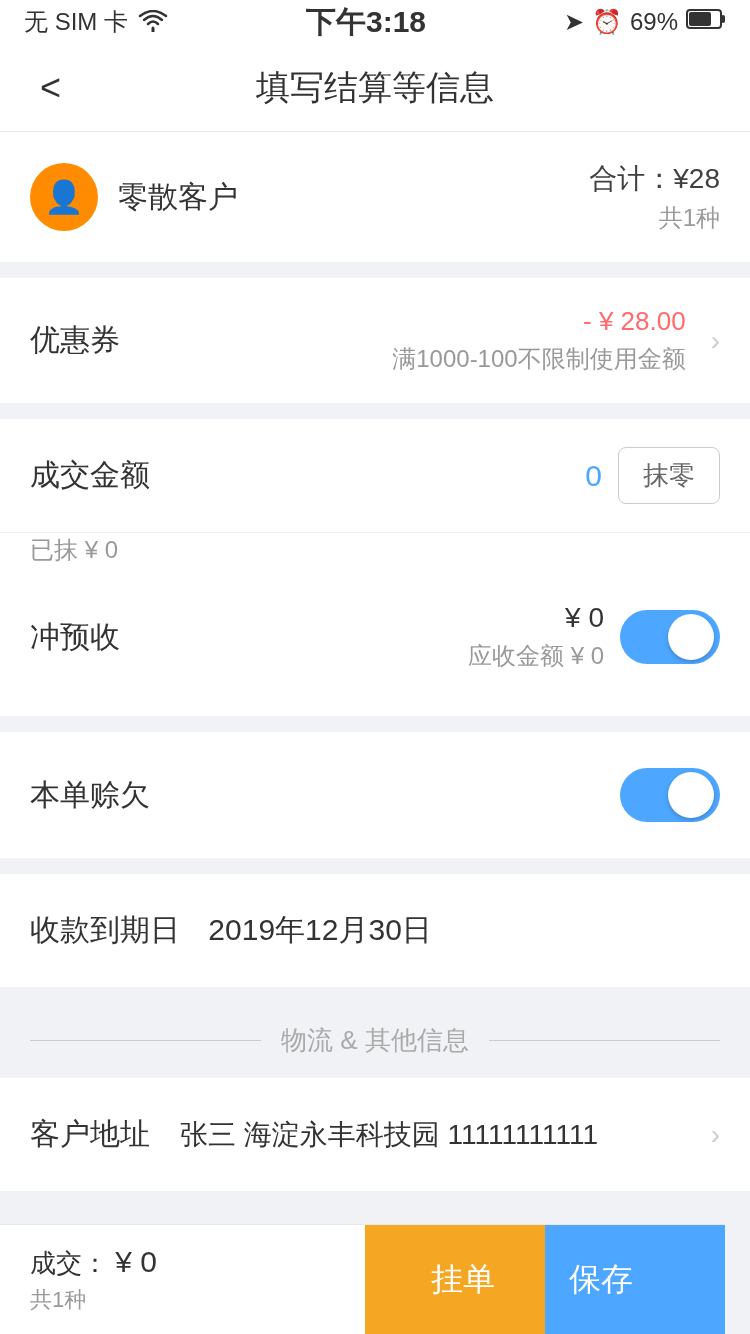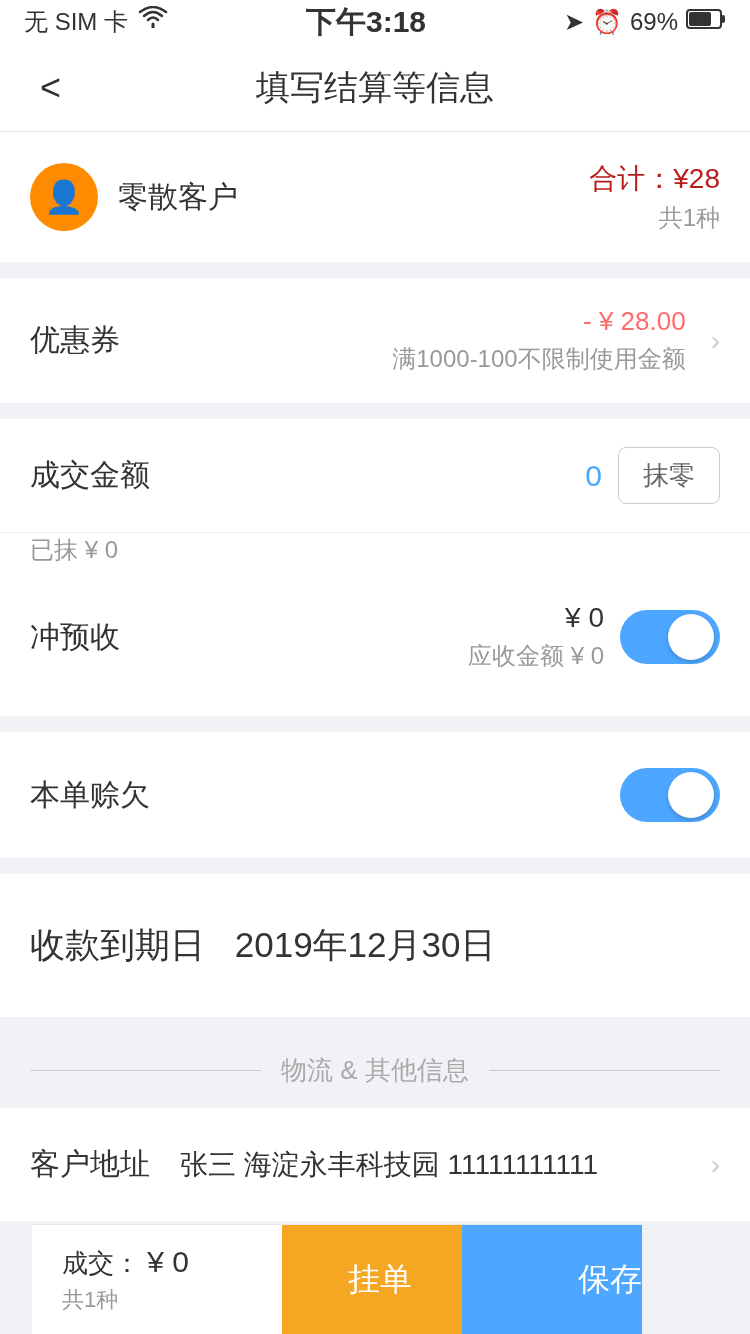--- a/index.html
+++ b/index.html
@@ -18,21 +18,21 @@
     .status-bar {
       background: #fff;
       height: 44px;
       display: flex;
       align-items: center;
       justify-content: space-between;
       padding: 0 24px;
       font-size: 24px;
       font-weight: 500;
     }
-    .status-left { display: flex; align-items: flex-start; gap: 10px; }
+    .status-left { display: flex; align-items: flex-end; gap: 10px; }
     .status-center { font-size: 30px; font-weight: 600; }
     .status-right { display: flex; align-items: center; gap: 8px; font-size: 24px; }
 
     
     .nav-bar {
       background: #fff;
       height: 88px;
       display: flex;
       align-items: center;
       padding: 0 30px;
@@ -82,21 +82,21 @@
       border-radius: 50%;
       background: #ff8c00;
       display: flex;
       align-items: center;
       justify-content: center;
       color: #fff;
       font-size: 32px;
     }
     .customer-name { font-size: 30px; color: #333; }
     .customer-right { text-align: right; }
-    .total-amount { font-size: 28px; color: #b91c1c; }
+    .total-amount { font-size: 28px; color: #404040; }
     .total-count { font-size: 24px; color: #999; margin-top: 4px; }
 
     
     .row-item {
       padding: 28px 30px;
       display: flex;
       align-items: center;
       justify-content: space-between;
       border-bottom: 1px solid #f0f0f0;
       background: #fff;
@@ -170,22 +170,22 @@
       padding: 36px 30px;
       display: flex;
       align-items: center;
       justify-content: space-between;
     }
 
     
     .due-date-section {
       background: #fff;
       margin-bottom: 16px;
-      padding: 48px 30px;
-      font-size: 35px;
+      padding: 36px 30px;
+      font-size: 30px;
       color: #333;
     }
     .due-date-label { margin-right: 20px; }
 
     
     .logistics-header {
       background: #f0f2f5;
       padding: 20px 30px;
       text-align: center;
       display: flex;
@@ -212,27 +212,26 @@
       justify-content: space-between;
     }
     .address-label { font-size: 30px; color: #333; flex-shrink: 0; margin-right: 30px; }
     .address-value { font-size: 28px; color: #333; flex: 1; }
 
     
     .bottom-bar {
       position: fixed;
       bottom: 0;
       left: 0;
-      width: 610px;
+      width: 725px;
       height: 110px;
       background: #fff;
       display: flex;
       align-items: stretch;
       border-top: 1px solid #e8e8e8;
-      margin-left: 32px;
     }
     .bottom-info {
       flex: 1;
       display: flex;
       flex-direction: column;
       justify-content: center;
       padding: 0 30px;
     }
     .bottom-deal { font-size: 26px; color: #333; }
     .bottom-deal-amount { font-size: 30px; font-weight: 500; }
@@ -247,21 +246,21 @@
       color: #fff;
       font-weight: 500;
       cursor: pointer;
       padding-left: 16px;
     }
     .btn-save {
       width: 180px;
       background: #4da6ff;
       display: flex;
       align-items: center;
-      justify-content: flex-end;
+      justify-content: flex-start;
       font-size: 32px;
       color: #fff;
       font-weight: 500;
       cursor: pointer;
       padding-left: 24px;
     }
 
     
     .row-item:last-child { border-bottom: none; }
   </style>

